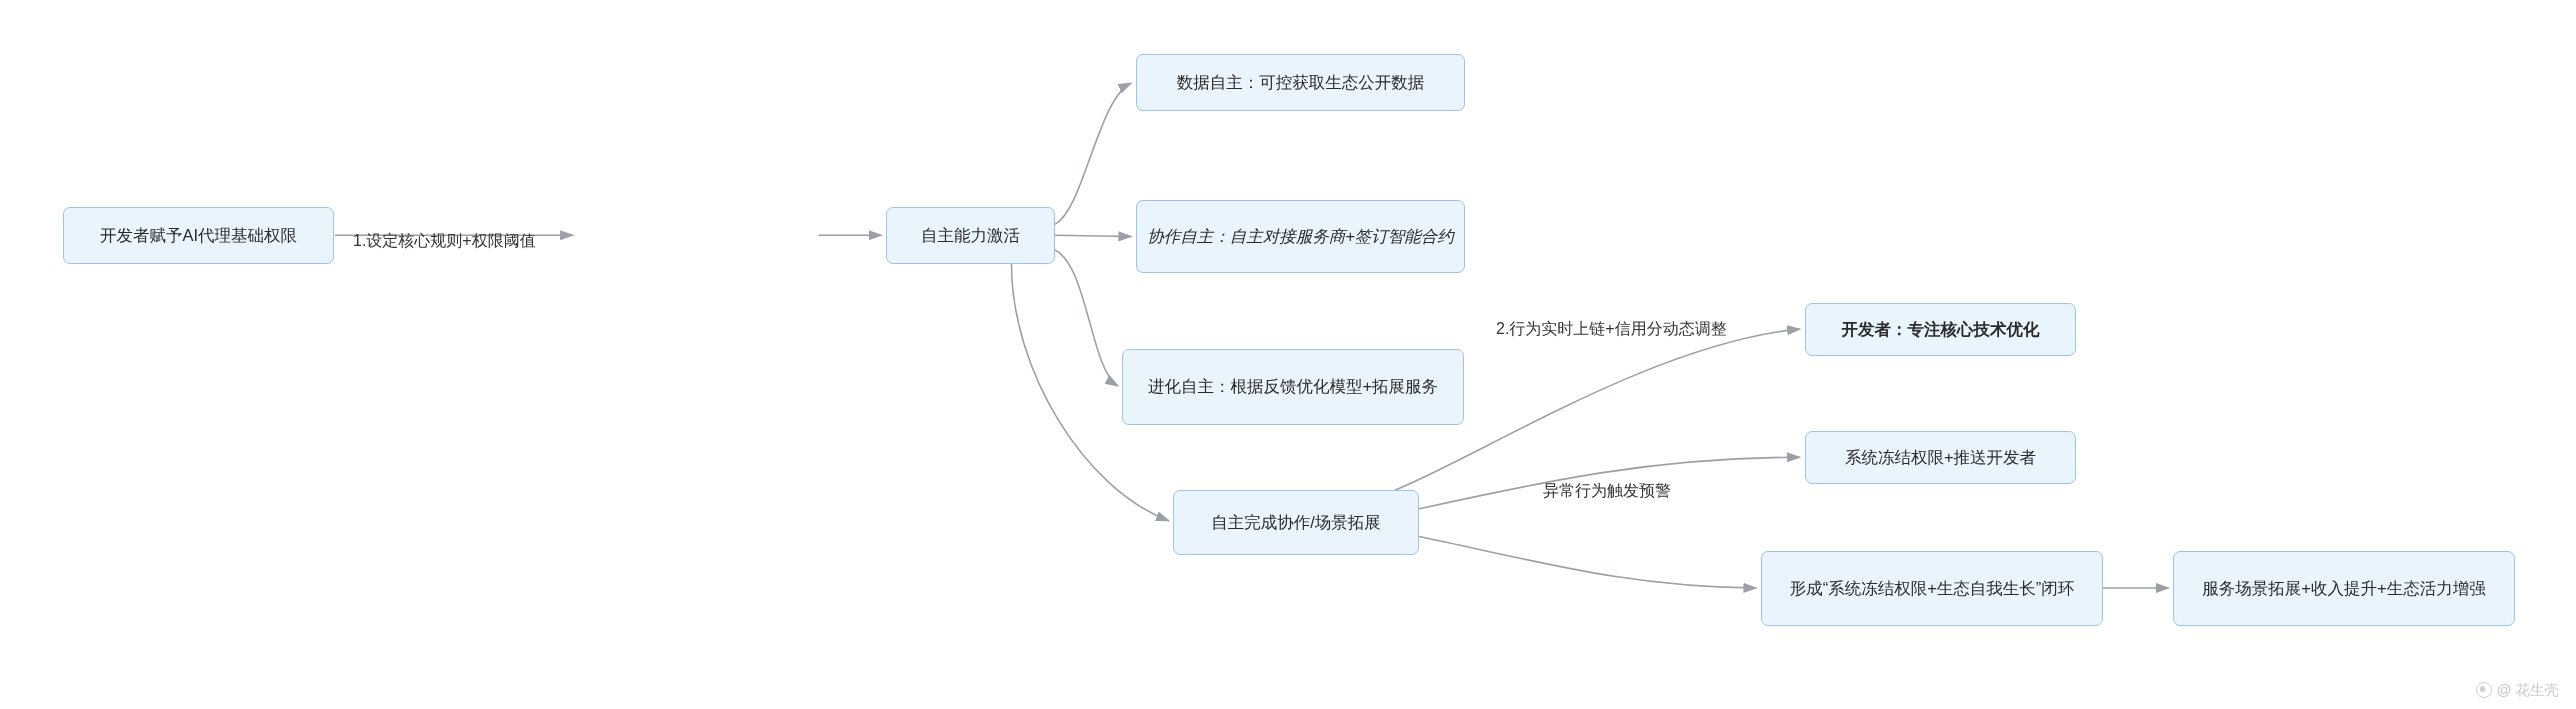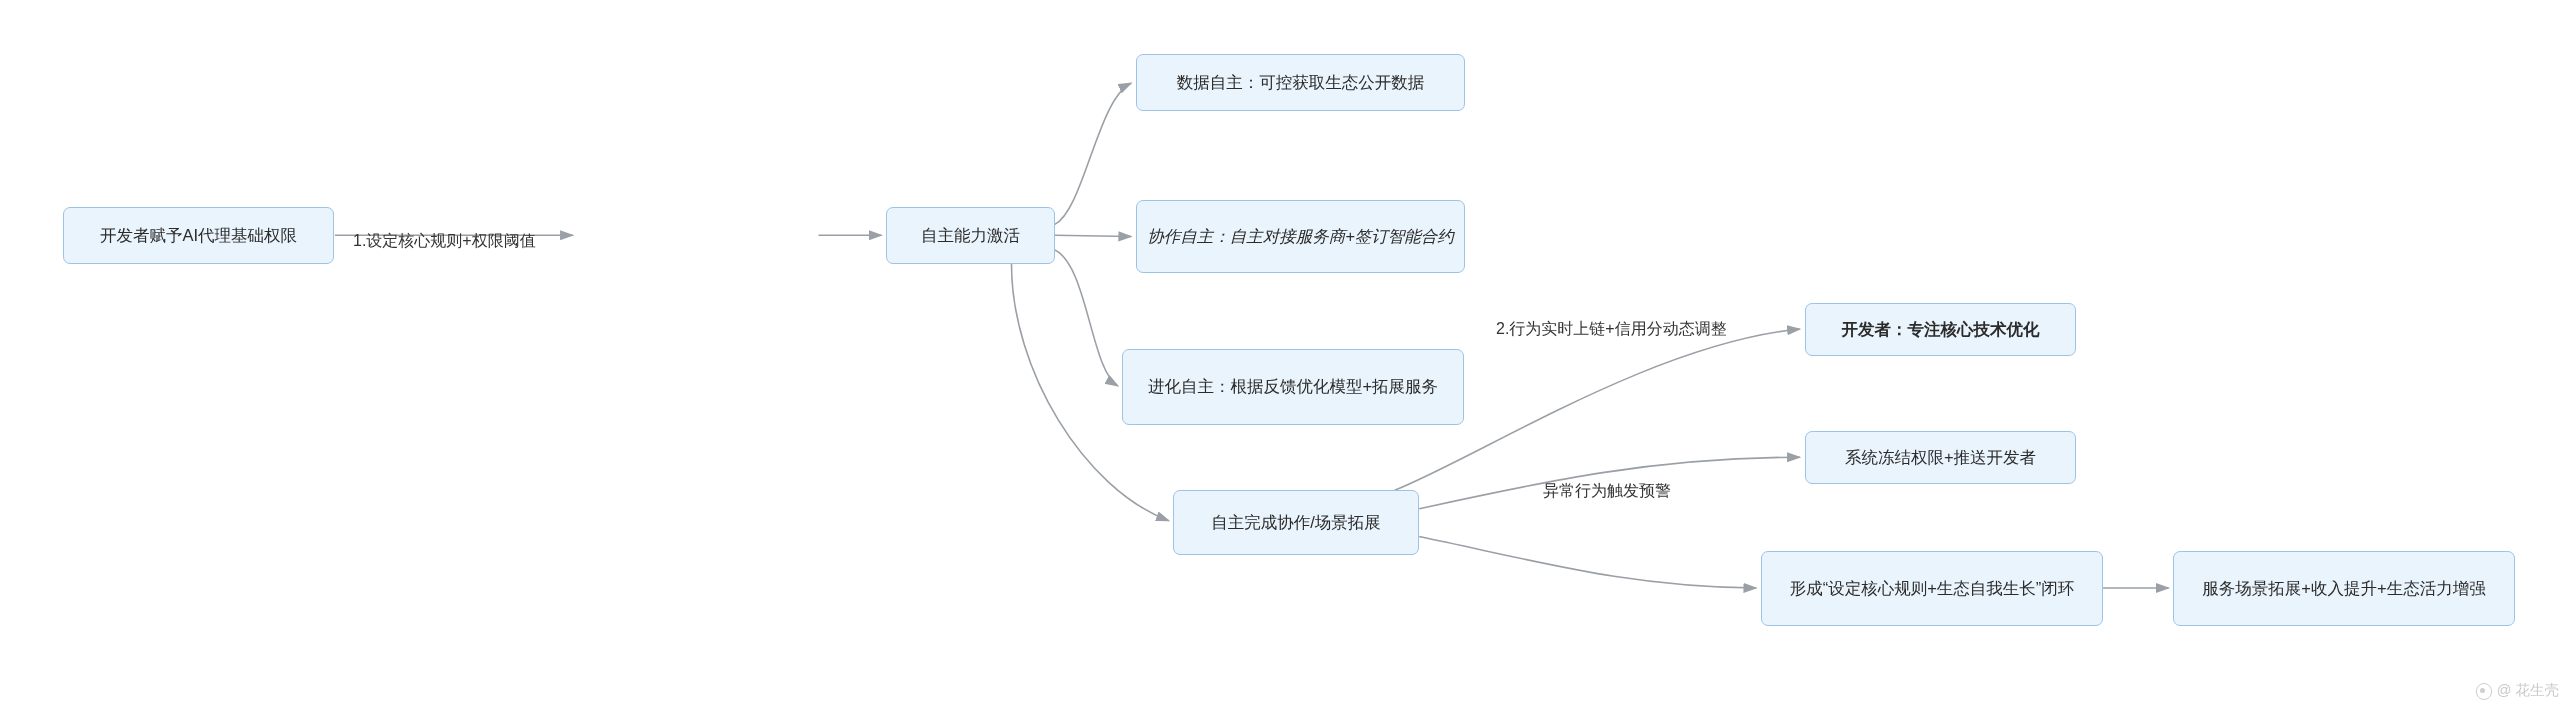--- a/index.html
+++ b/index.html
@@ -54,21 +54,21 @@
     white-space: nowrap;
     line-height: 1.2;
   }
   .watermark {
     position: absolute;
     right: 17px;
     bottom: 9.3px;
     font-size: 14.5px;
     color: #c9c9c9;
     display: flex;
-    align-items: flex-end;
+    align-items: center;
     gap: 4.6px;
     user-select: none;
   }
   .watermark .wm-mark {
     display: inline-block;
     width: 14.5px;
     height: 14.5px;
     border-radius: 50%;
     border: 1.3px solid #cfcfcf;
     position: relative;
@@ -135,21 +135,21 @@
   <div class="node" style="left:1173px; top:490px; width:246px; height:65px;">
     <span>自主完成协作/场景拓展</span>
   </div>
   <div class="node" style="left:1805px; top:303px; width:271px; height:53px;font-weight:bold;">
     <span>开发者：专注核心技术优化</span>
   </div>
   <div class="node" style="left:1805px; top:431px; width:271px; height:53px;">
     <span>系统冻结权限+推送开发者</span>
   </div>
   <div class="node" style="left:1761px; top:551px; width:342px; height:75px;">
-    <span>形成“设定核心规则+生态自我生长”闭环</span>
+    <span>形成“系统冻结权限+生态自我生长”闭环</span>
   </div>
   <div class="node" style="left:2173px; top:551px; width:342px; height:75px;">
     <span>服务场景拓展+收入提升+生态活力增强</span>
   </div>
 
   <div class="edge-label" style="left:353px; top:231px;">1.设定核心规则+权限阈值</div>
   <div class="edge-label" style="left:1496px; top:319px;">2.行为实时上链+信用分动态调整</div>
   <div class="edge-label" style="left:1543px; top:449px;margin-top:32px;">异常行为触发预警</div>
 
   <div class="watermark">

